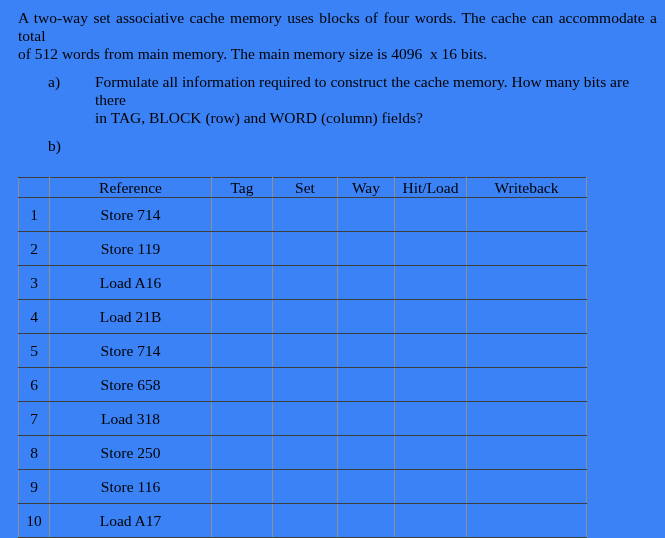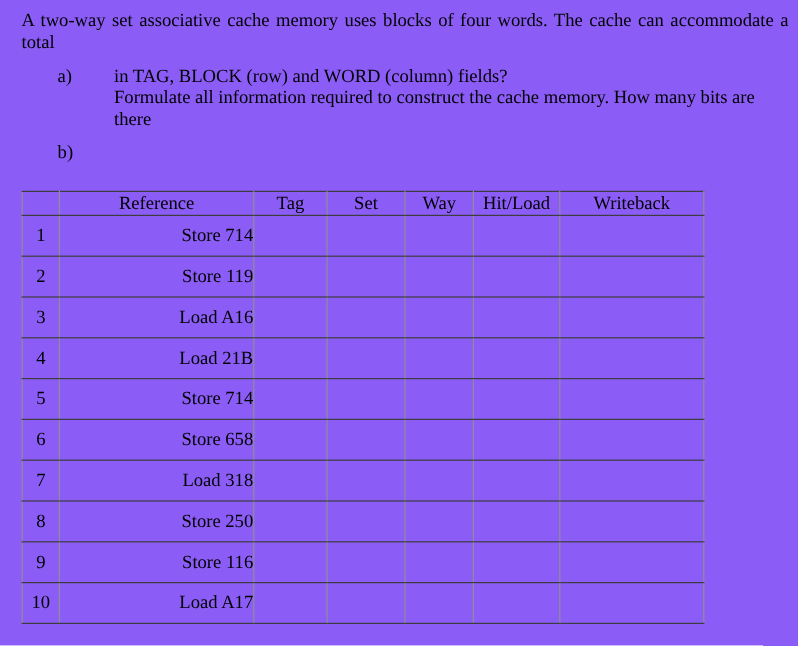--- a/index.html
+++ b/index.html
@@ -5,21 +5,21 @@
   html, body {
     margin: 0;
     padding: 0;
     background: #ffffff;
   }
   .page {
     position: relative;
     width: 665px;
     height: 538px;
     box-sizing: border-box;
-    background: #8b5cf6;
+    background: #3b82f6;
     color: #000000;
     font-family: "Liberation Serif", "DejaVu Serif", serif;
     font-size: 15.5px;
     line-height: 18px;
     padding: 9px 8px 0 18px;
     overflow: hidden;
   }
   .para .line {
     white-space: pre-wrap;
   }
@@ -64,42 +64,43 @@
     text-align: center;
     margin-top: 17px;
   }
   table.refs-table tbody td {
     height: 33px;
   }
   td.cell-num {
     text-align: center;
   }
   td.cell-ref {
-    text-align: right;
+    text-align: center;
     padding-left: 10px;
   }
   td.cell-blank {
     text-align: left;
   }
 </style>
 </head>
 <body>
 
 <div class="page">
 
   <div class="para" id="intro">
       <div class="line jline">A two-way set associative cache memory uses blocks of four words. The cache can accommodate a total</div>
+      <div class="line">of 512 words from main memory. The main memory size is 4096  x 16 bits.</div>
     </div>
 
   <div id="questions">
       <div class="question">
         <div class="q-label">a)</div>
         <div class="q-text">
+          <div class="line jline">Formulate all information required to construct the cache memory.  How many bits are there</div>
           <div class="line">in TAG, BLOCK (row) and WORD (column) fields?</div>
-          <div class="line jline">Formulate all information required to construct the cache memory.  How many bits are there</div>
         </div>
       </div>
       <div class="question">
         <div class="q-label">b)</div>
       </div>
     </div>
 
   <table class="refs-table">
     <colgroup id="refs-colgroup">
         <col style="width: 31px;">

